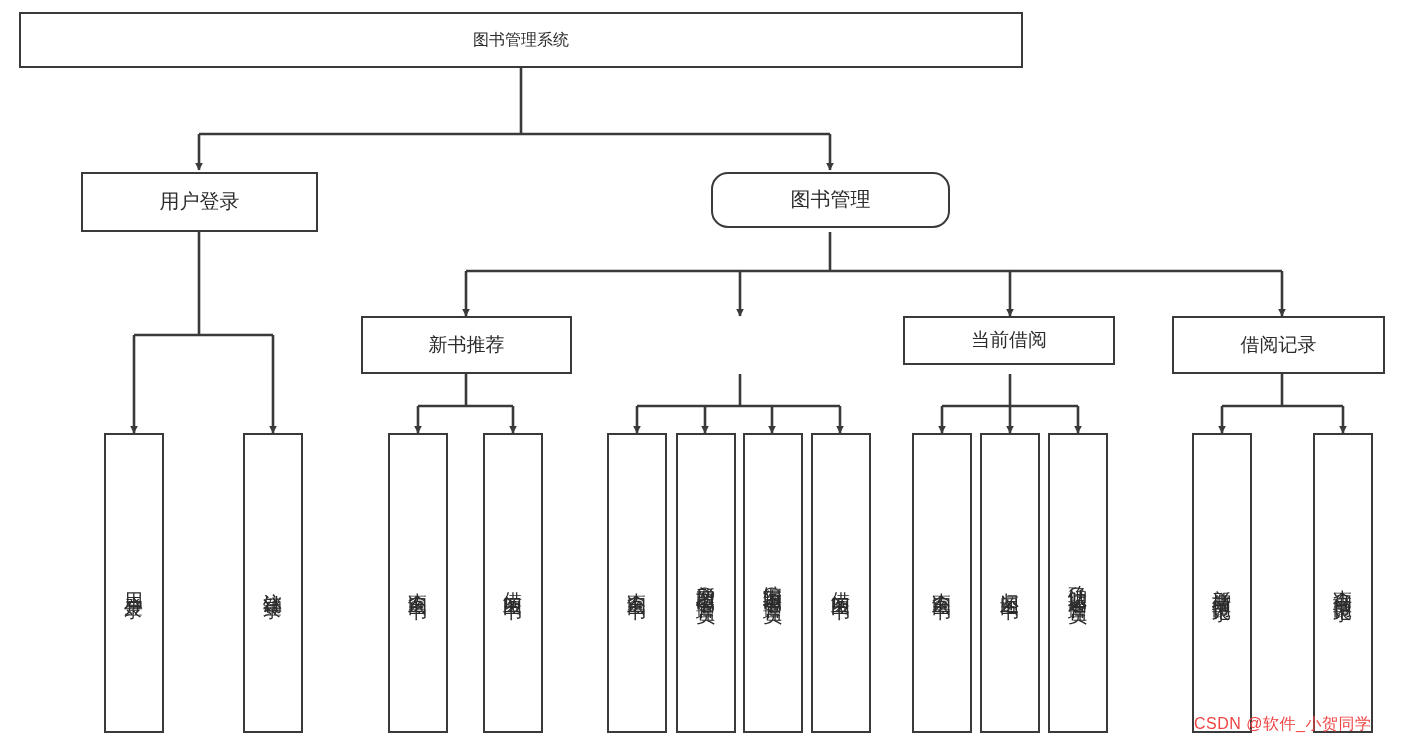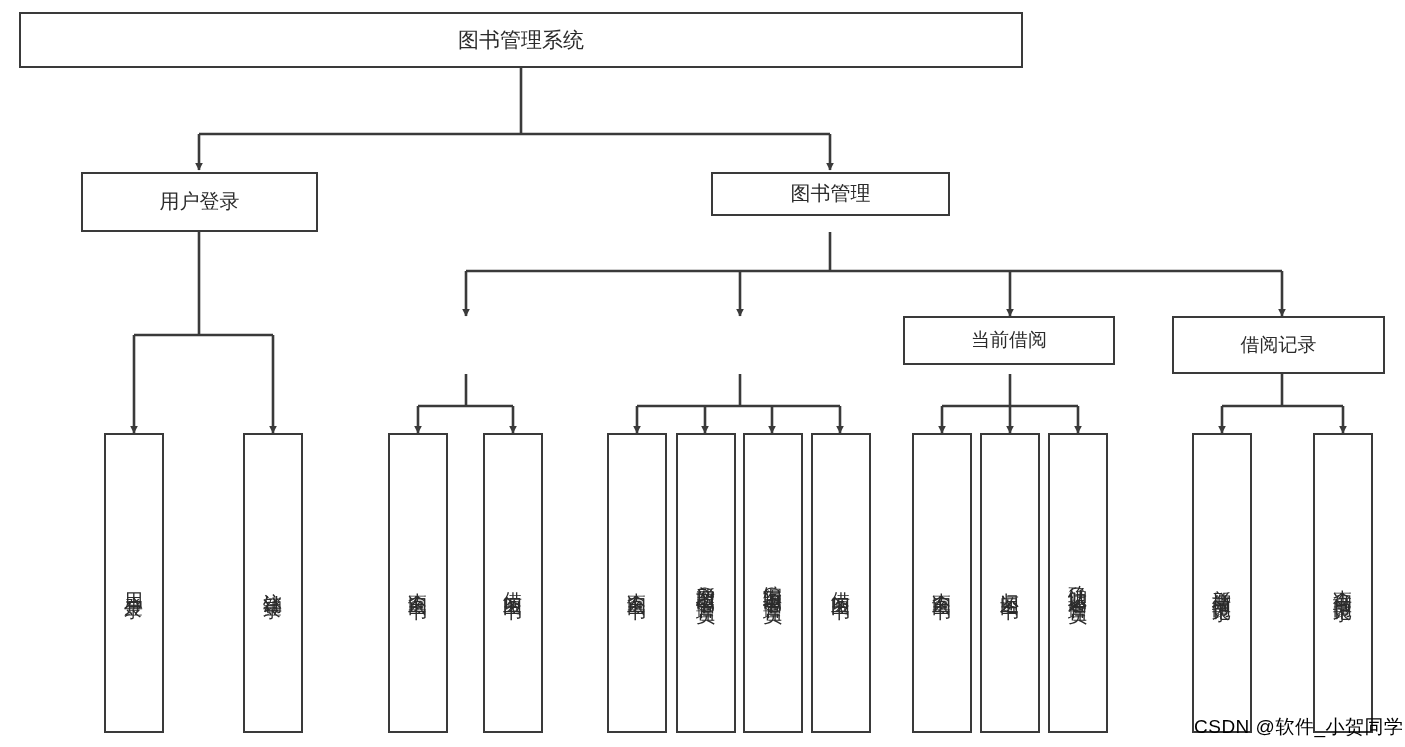--- a/index.html
+++ b/index.html
@@ -32,21 +32,21 @@
     background: #ffffff;
     border: 2px solid #3a3a3a;
     display: flex;
     align-items: center;
     justify-content: center;
     color: #2b2b2b;
     line-height: 1.18;
     text-align: center;
   }
   .node.root {
-    font-size: 21px;
+    font-size: 16px;
   }
   .node.level2 {
     font-size: 20px;
   }
   .node.level3 {
     font-size: 19px;
   }
   .node.leaf {
     font-size: 19px;
     padding: 6px 2px;
@@ -54,22 +54,22 @@
   }
   .vlabel {
     writing-mode: vertical-rl;
     text-orientation: upright;
     letter-spacing: 3px;
     white-space: nowrap;
     line-height: 1;
   }
   .watermark {
     position: absolute;
-    font-size: 19px;
-    color: #000000;
+    font-size: 16px;
+    color: #ef4444;
     white-space: nowrap;
     letter-spacing: 0.5px;
   }
 </style>
 </head>
 <body>
 
 <div id="canvas">
 
   <svg id="edges" viewBox="0 0 1405 747" width="1405" height="747" xmlns="http://www.w3.org/2000/svg">
@@ -124,24 +124,27 @@
     </g>
   </svg>
 
   <div class="node root" style="left:19px; top:12px; width:1004px; height:56px;">
     <span>图书管理系统</span>
   </div>
 
   <div class="node level2" style="left:81px; top:172px; width:237px; height:60px;">
     <span>用户登录</span>
   </div>
-  <div class="node level2" style="left:711px; top:172px; width:239px; height:44px;">
+  <div class="node level2" style="left:711px; top:172px; width:239px; height:56px;border-radius:17px;">
     <span>图书管理</span>
   </div>
 
+  <div class="node level3" style="left:361px; top:316px; width:211px; height:58px;">
+    <span>新书推荐</span>
+  </div>
   <div class="node level3" style="left:903px; top:316px; width:212px; height:49px;">
     <span>当前借阅</span>
   </div>
   <div class="node level3" style="left:1172px; top:316px; width:213px; height:58px;">
     <span>借阅记录</span>
   </div>
 
   <div class="node leaf" style="left:104px; top:433px; width:60px; height:300px;">
     <span class="vlabel">用户登录</span>
   </div>

